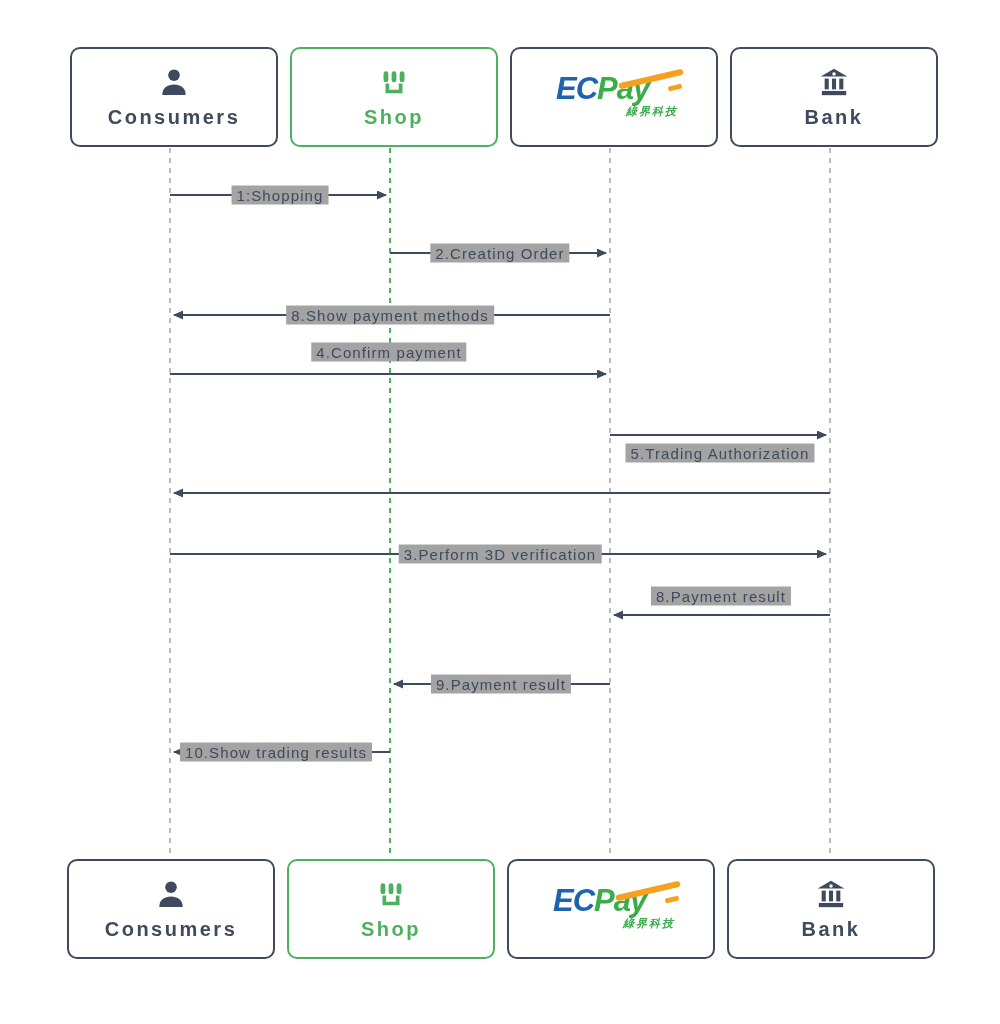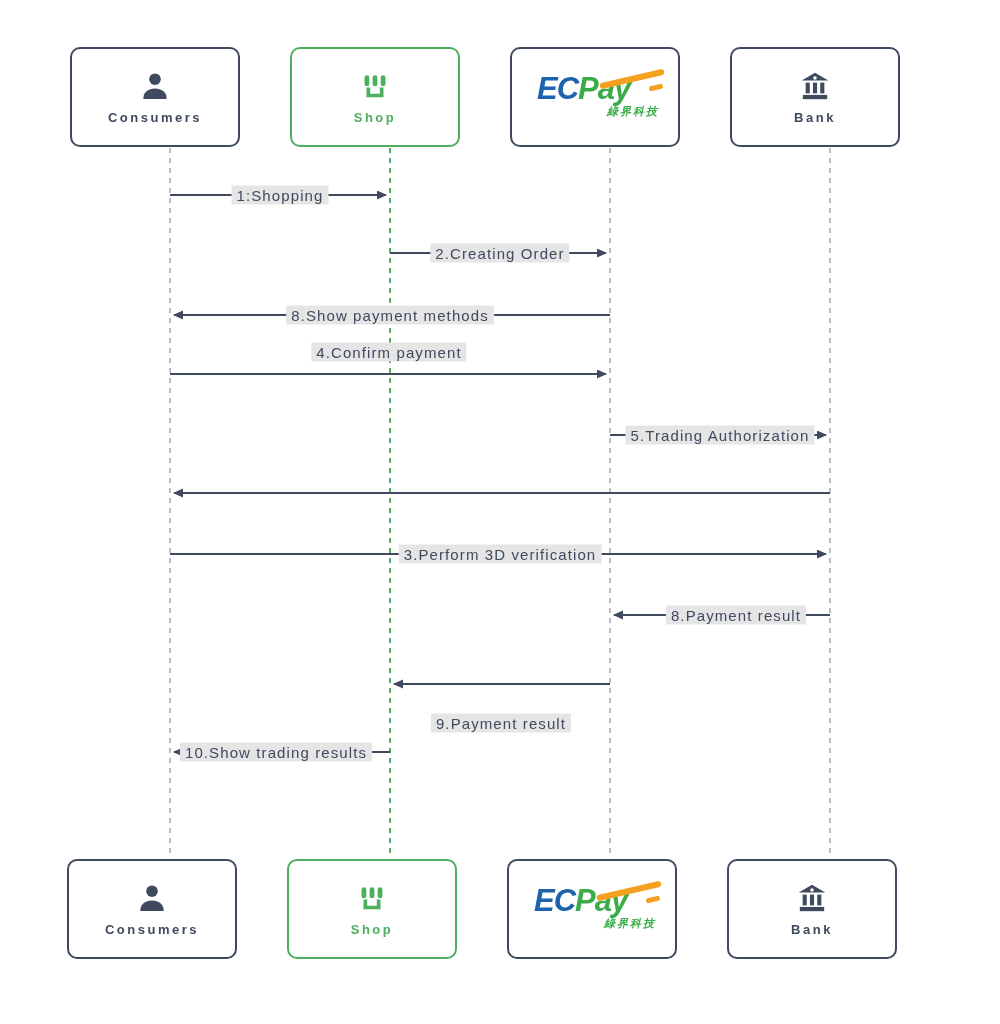--- a/index.html
+++ b/index.html
@@ -2,33 +2,33 @@
 <html><head>
 <meta charset="utf-8">
 <style>
   html,body{margin:0;padding:0;background:#ffffff;}
   .stage{
     position:relative;width:1000px;height:1024px;background:#ffffff;overflow:hidden;
     font-family:"Liberation Sans","DejaVu Sans",sans-serif;
   }
   svg.overlay{position:absolute;left:0;top:0;z-index:1;}
   .actor-box{
-    position:absolute;width:170px;height:100px;background:#ffffff;
+    position:absolute;width:208px;height:100px;background:#ffffff;
     border:2px solid #3f4a5e;border-radius:10px;box-sizing:border-box;
     display:flex;flex-direction:column;align-items:center;justify-content:center;
     z-index:2;
   }
   .actor-box.green{border-color:#4cb05f;}
   .actor-label{
-    margin-top:7px;font-size:13px;font-weight:600;letter-spacing:2.5px;color:#3f4a5e;
+    margin-top:7px;font-size:20px;font-weight:600;letter-spacing:2.5px;color:#3f4a5e;
   }
   .actor-box.green .actor-label{color:#4cb05f;}
   .actor-icon{height:34px;display:flex;align-items:center;justify-content:center;}
   .msg{
-    position:absolute;transform:translate(-50%,-50%);background:#e5e5e5;
+    position:absolute;transform:translate(-50%,-50%);background:#a3a3a3;
     padding:1px 5px;font-size:15px;font-weight:500;letter-spacing:1.1px;
     color:#3f4a5e;white-space:nowrap;z-index:3;
   }
   
   .ecpay-logo{position:relative;width:132px;height:52px;font-style:italic;}
   .ecpay-text{position:absolute;left:8px;top:2px;font-size:31px;font-weight:800;letter-spacing:-1px;line-height:1;}
   .ecpay-ec{color:#1e63ae;}
   .ecpay-pay{color:#3aad49;}
   .ecpay-swoosh{position:absolute;right:-4px;top:5px;width:66px;height:6px;background:#f5a01e;border-radius:3px;transform:rotate(-13deg);}
   .ecpay-swoosh2{position:absolute;right:-2px;top:14px;width:14px;height:5px;background:#f5a01e;border-radius:2px;transform:rotate(-13deg);}
@@ -105,24 +105,24 @@
         <rect x="3.4" y="18.3" width="17.2" height="3" fill="#3f4a5e"></rect>
       </svg>
     </span>
     <span class="actor-label">Bank</span>
   </div>
 
   <div class="msg" style="left:280px;top:195px;">1:Shopping</div>
   <div class="msg" style="left:500px;top:253px;">2.Creating Order</div>
   <div class="msg" style="left:390px;top:315px;">8.Show payment methods</div>
   <div class="msg" style="left:389px;top:352px;">4.Confirm payment</div>
-  <div class="msg" style="left:720px;top:435px;">5.Trading Authorization</div>
+  <div class="msg" style="left:720px;top:453px;">5.Trading Authorization</div>
   <div class="msg" style="left:500px;top:554px;">3.Perform 3D verification</div>
-  <div class="msg" style="left:721px;top:615px;margin-left:15px;">8.Payment result</div>
-  <div class="msg" style="left:501px;top:723px;">9.Payment result</div>
+  <div class="msg" style="left:721px;top:596px;">8.Payment result</div>
+  <div class="msg" style="left:501px;top:684px;">9.Payment result</div>
   <div class="msg" style="left:276px;top:752px;">10.Show trading results</div>
 
   <div class="actor-box" style="left:67px;top:859px;">
     <span class="actor-icon">
       <svg width="34" height="34" viewBox="0 0 24 24">
           <circle cx="12" cy="7.2" r="4.1" fill="#3f4a5e"></circle>
           <path d="M3.8,20.6 c0-4.4 3.6-6.9 8.2-6.9 s8.2,2.5 8.2,6.9 l0,0.6 l-16.4,0 Z" fill="#3f4a5e"></path>
         </svg>
     </span>
     <span class="actor-label">Consumers</span>

